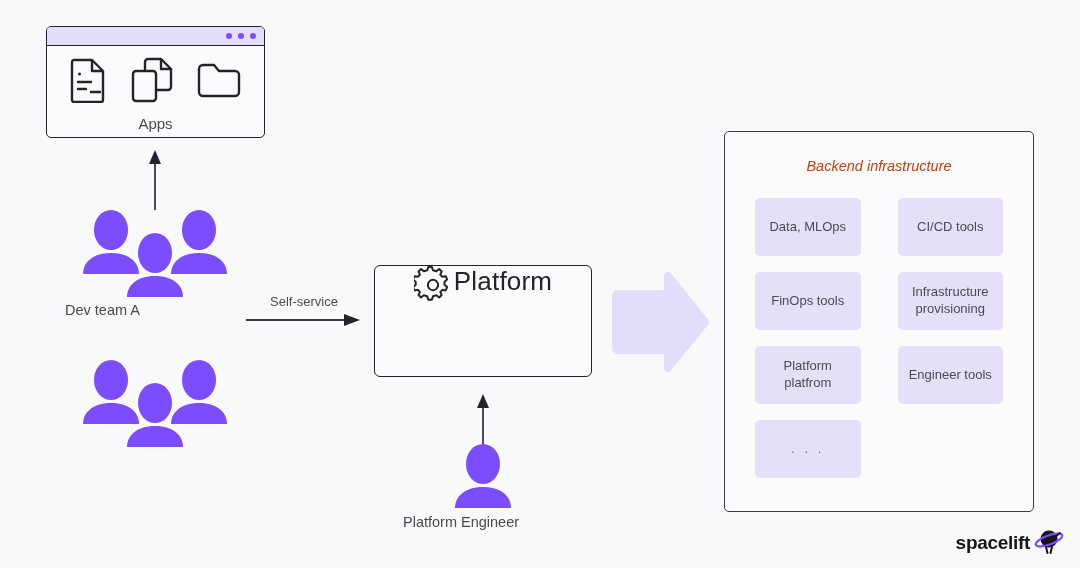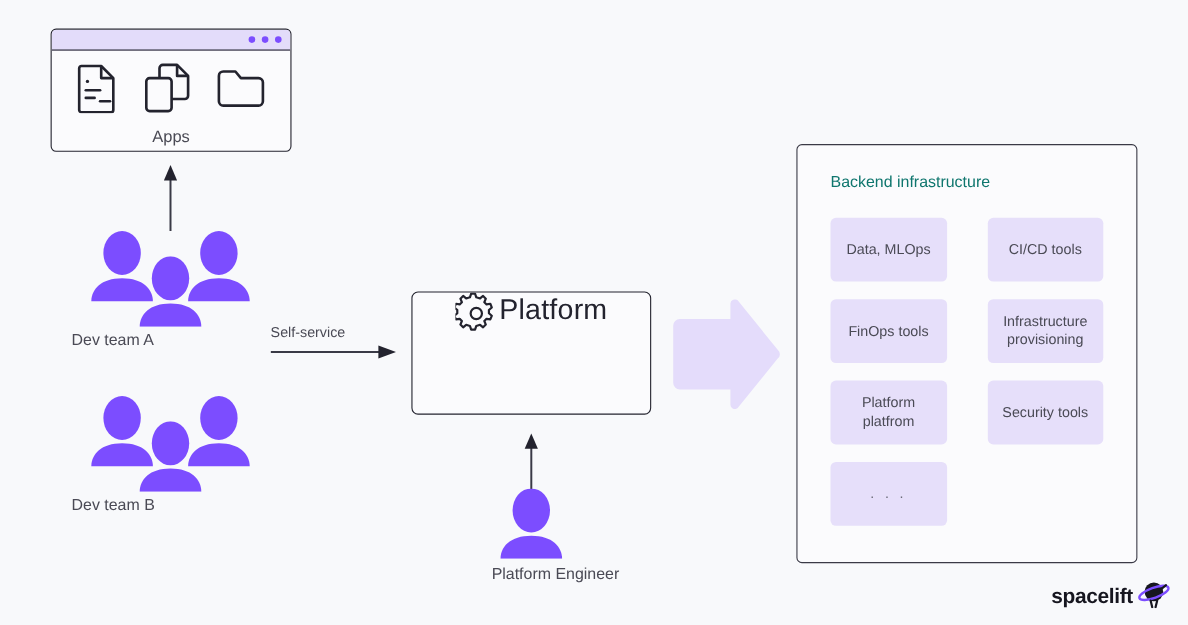--- a/index.html
+++ b/index.html
@@ -61,41 +61,42 @@
 
   
   .backend-panel {
     position: absolute; left: 724px; top: 131px;
     width: 310px; height: 381px;
     border: 1.4px solid #3a3a46; border-radius: 5px;
     background: #fbfbfd;
     padding: 26px 30px 20px 30px;
   }
   .backend-title {
-    font-size: 14.5px; color: #0f766e;
+    text-align: center; font-size: 14.5px; color: #c2410c;
     margin-bottom: 24px;
+    font-style: italic;
   }
   .tile-grid {
     display: grid; grid-template-columns: 1fr 1fr;
     gap: 16px 37px;
   }
   .tile {
     height: 58px; border-radius: 5px;
     background: #e6dffa;
     display: flex; align-items: center; justify-content: center;
     text-align: center; line-height: 1.3;
     font-size: 13px; color: #4a4a55; padding: 4px;
   }
   .tile.ellipsis { letter-spacing: 3px; color: #6b6b78; font-size: 13px; }
 
   
   .connector { position: absolute; }
 
   .self-service-label {
-    position: absolute; left: 246px; top: 294px;
+    position: absolute; left: 270px; top: 294px;
     font-size: 13px; color: #4a4a55;
   }
 
   
   .logo {
     position: absolute; right: 16px; bottom: 10px;
     display: flex; align-items: center; gap: 4px;
   }
   .logo-text {
     font-size: 19px; font-weight: bold; color: #16161f;
@@ -174,21 +175,20 @@
       </svg>
       <svg style="left:103px; top:0px;" width="62" height="64" viewBox="0 0 62 64">
         <ellipse cx="31" cy="20" rx="17" ry="20" fill="#7c4dff"></ellipse>
         <path d="M31 43 C12 43 3 53 3 64 h56 c0 -11 -9 -21 -28 -21 z" fill="#7c4dff"></path>
       </svg>
       <svg style="left:59px; top:23px;" width="62" height="64" viewBox="0 0 62 64">
         <ellipse cx="31" cy="20" rx="17" ry="20" fill="#7c4dff"></ellipse>
         <path d="M31 43 C12 43 3 53 3 64 h56 c0 -11 -9 -21 -28 -21 z" fill="#7c4dff"></path>
       </svg>
     </div>
-    <div class="team-label">Dev team B</div>
   </div>
 
   <div class="self-service-label">Self-service</div>
   <svg class="connector" style="left:246px; top:310px;" width="118" height="20" viewBox="0 0 118 20">
     <line x1="0" y1="10" x2="102" y2="10" stroke="#3a3a46" stroke-width="1.8"></line>
     <path d="M114 10 l-16 -6 v12 z" fill="#23232e"></path>
   </svg>
 
   <div class="platform-box">
     <span>
@@ -208,36 +208,36 @@
   <svg class="connector" style="left:470px; top:392px;" width="26" height="54" viewBox="0 0 26 54">
     <line x1="13" y1="54" x2="13" y2="12" stroke="#3a3a46" stroke-width="1.8"></line>
     <path d="M13 2 l6 14 h-12 z" fill="#23232e"></path>
   </svg>
 
   <div style="position:absolute; left:403px; top:444px; width:160px;">
     <svg style="display:block; margin:0 auto;" width="62" height="64" viewBox="0 0 62 64">
       <ellipse cx="31" cy="20" rx="17" ry="20" fill="#7c4dff"></ellipse>
       <path d="M31 43 C12 43 3 53 3 64 h56 c0 -11 -9 -21 -28 -21 z" fill="#7c4dff"></path>
     </svg>
-    <div style="text-align:right; font-size:14.5px; color:#4a4a55; margin-top:6px;">Platform Engineer</div>
+    <div style="text-align:left; font-size:14.5px; color:#4a4a55; margin-top:6px;">Platform Engineer</div>
   </div>
 
   <svg class="connector" style="left:606px; top:272px;" width="106" height="100" viewBox="0 0 106 100">
     <path d="M6 24 a6 6 0 0 1 6 -6 H58 V4 a4 4 0 0 1 6.6 -3 L101 46 a5 5 0 0 1 0 8 L64.6 99 a4 4 0 0 1 -6.6 -3 V82 H12 a6 6 0 0 1 -6 -6 z" fill="#e4dcfb"></path>
   </svg>
 
   <div class="backend-panel">
     <div class="backend-title">Backend infrastructure</div>
     <div class="tile-grid">
       <div class="tile">Data, MLOps</div>
       <div class="tile">CI/CD tools</div>
       <div class="tile">FinOps tools</div>
       <div class="tile">Infrastructure provisioning</div>
       <div class="tile">Platform platfrom</div>
-      <div class="tile">Security tools</div>
+      <div class="tile">Engineer tools</div>
       <div class="tile ellipsis">. . .</div>
     </div>
   </div>
 
   <div class="logo">
     <span class="logo-text">spacelift</span>
     <span>
       <svg width="30" height="26" viewBox="0 0 30 26" fill="none">
         <ellipse cx="15" cy="11" rx="8.5" ry="8.5" fill="#16161f"></ellipse>
         <ellipse cx="15" cy="12" rx="14" ry="4.6" transform="rotate(-20 15 12)" stroke="#7c4dff" stroke-width="2.2" fill="none"></ellipse>

